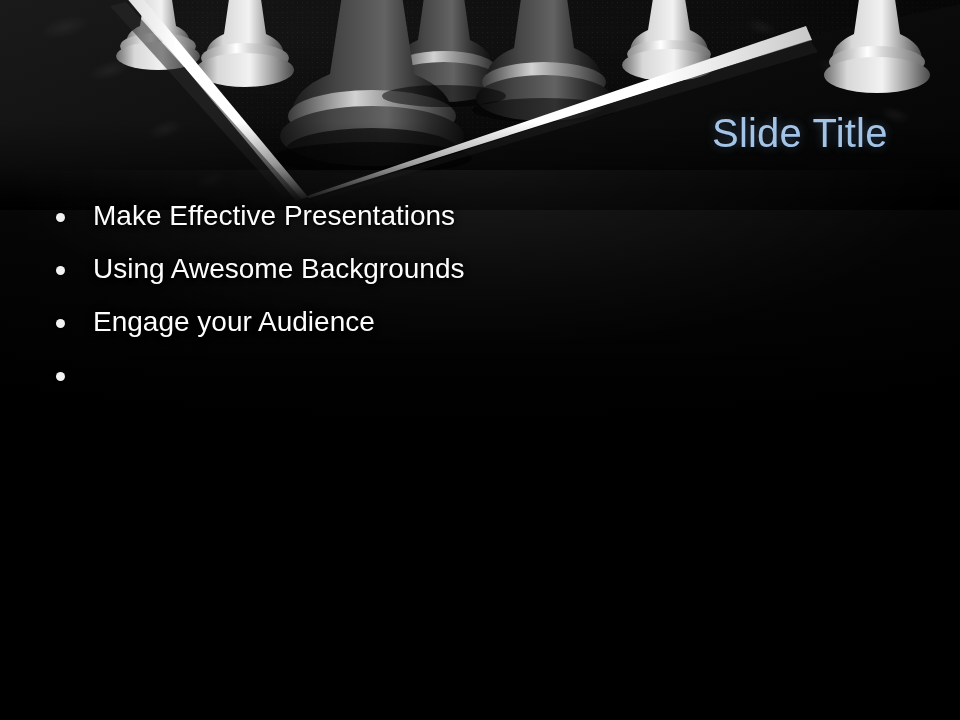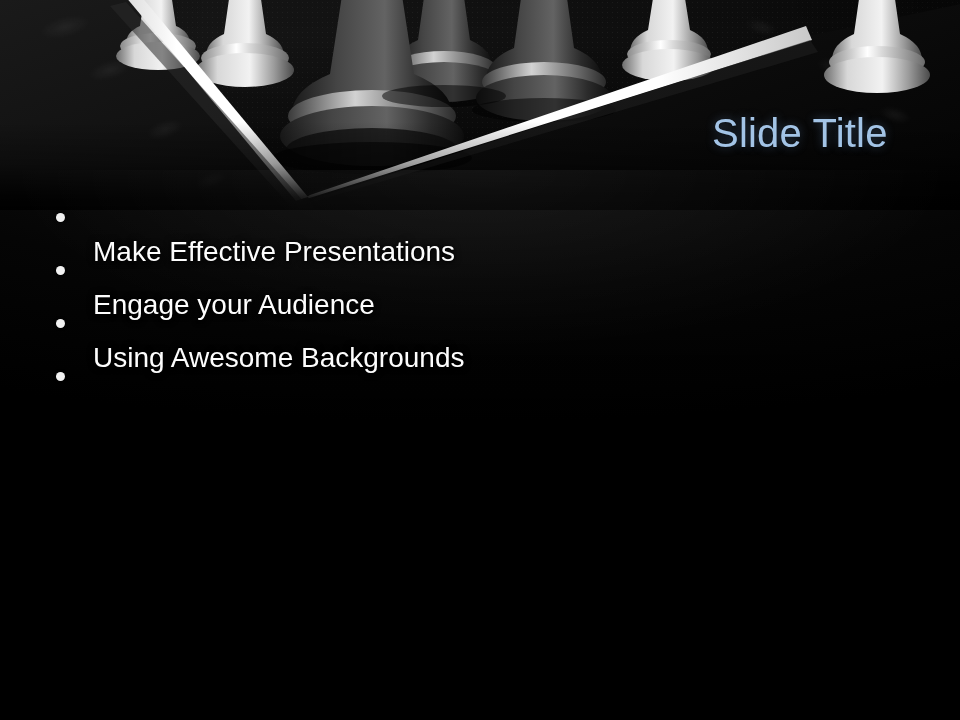--- a/index.html
+++ b/index.html
@@ -145,21 +145,20 @@
     margin-right: 28px;
     flex: 0 0 auto;
     box-shadow: 0 0 3px rgba(0,0,0,0.9);
   }
   .bullet-text {
     font-size: 28px;
     line-height: 36px;
     color: #fdfdfd;
     white-space: nowrap;
     text-shadow: 0 1px 3px rgba(0,0,0,0.95), 0 0 7px rgba(0,0,0,0.75);
-    margin-top: 36px;
   }
 </style>
 </head>
 <body>
 
 <div id="slide">
 
   <div class="bg-base"></div>
 
   <div class="photo-band">
@@ -289,26 +288,26 @@
 
   <div class="bullet-list">
 
     <div class="bullet-row">
       <span class="bullet-dot"></span>
       <span class="bullet-text">Make Effective Presentations</span>
     </div>
 
     <div class="bullet-row">
       <span class="bullet-dot"></span>
-      <span class="bullet-text">Engage your Audience</span>
+      <span class="bullet-text">Using Awesome Backgrounds</span>
     </div>
 
     <div class="bullet-row">
       <span class="bullet-dot"></span>
-      <span class="bullet-text">Using Awesome Backgrounds</span>
+      <span class="bullet-text">Engage your Audience</span>
     </div>
 
     <div class="bullet-row">
       <span class="bullet-dot"></span>
     </div>
 
   </div>
 
 </div>
 

